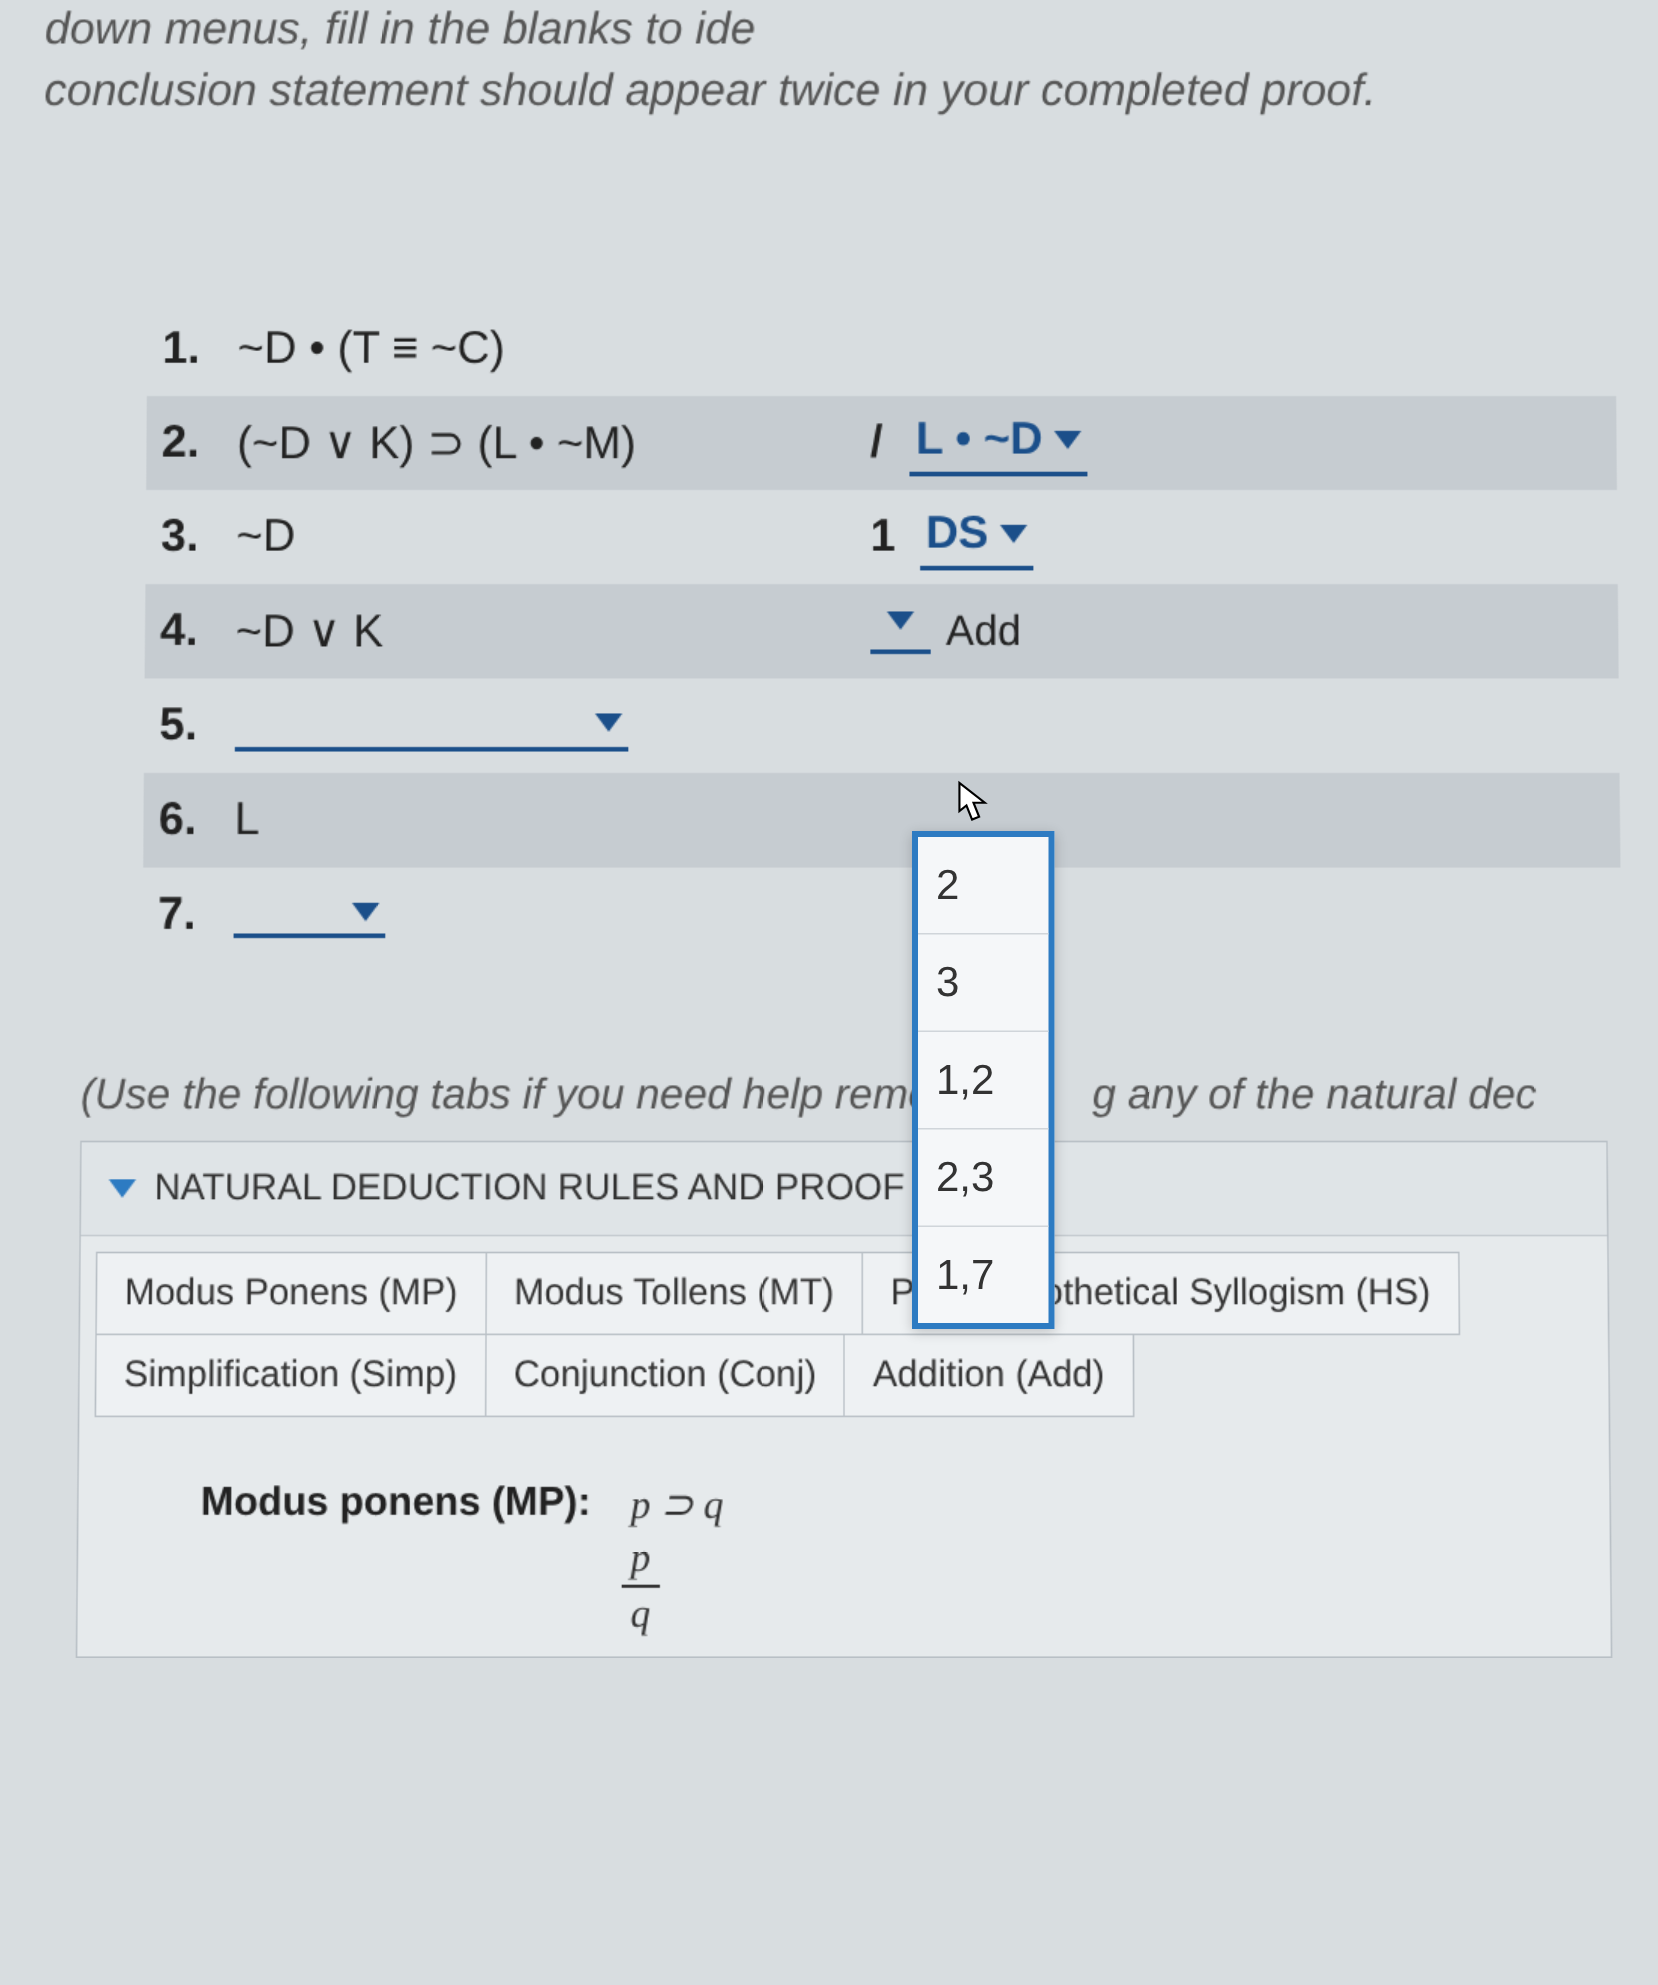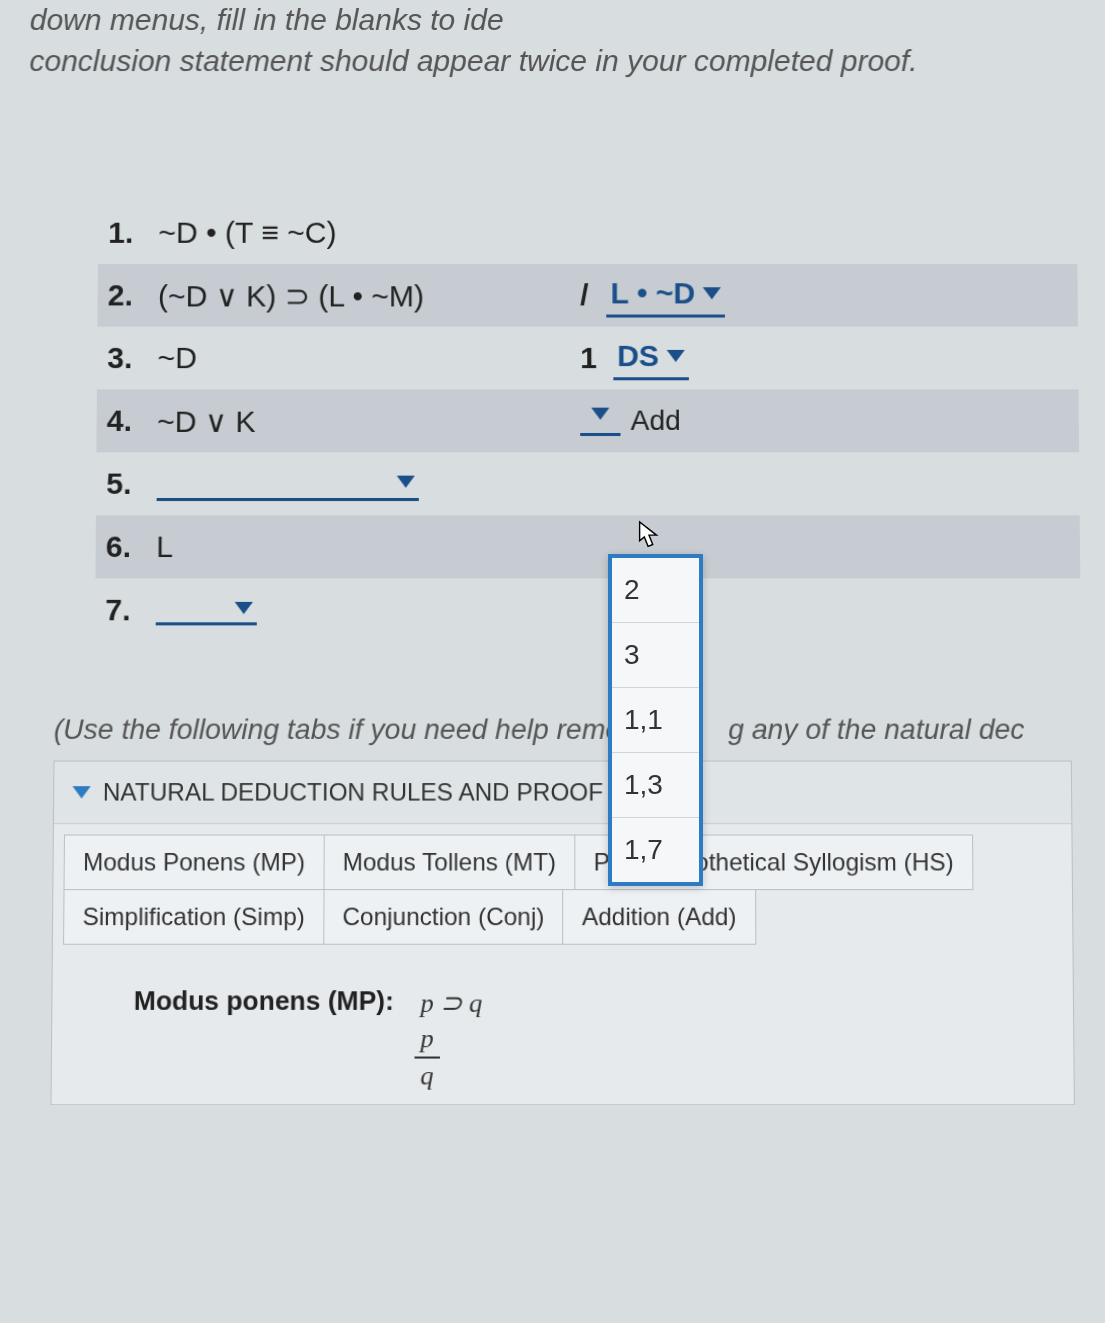--- a/index.html
+++ b/index.html
@@ -303,22 +303,22 @@
         <div class="concl">q</div>
       </div>
     </div>
   </div>
 
 </div>
 
 <div class="menu">
   <div class="mitem">2</div>
   <div class="mitem">3</div>
-  <div class="mitem">1,1</div>
-  <div class="mitem">1,3</div>
+  <div class="mitem">1,2</div>
+  <div class="mitem">2,3</div>
   <div class="mitem">1,7</div>
 </div>
 
 <div class="cursor">
   <svg viewBox="0 0 32 36">
     <path d="M6 2 L6 22 L11 18 L15 28 L20 26 L16 16 L24 16 Z" fill="#fff" stroke="#000" stroke-width="1.5"></path>
   </svg>
 </div>
 
 </body></html>

